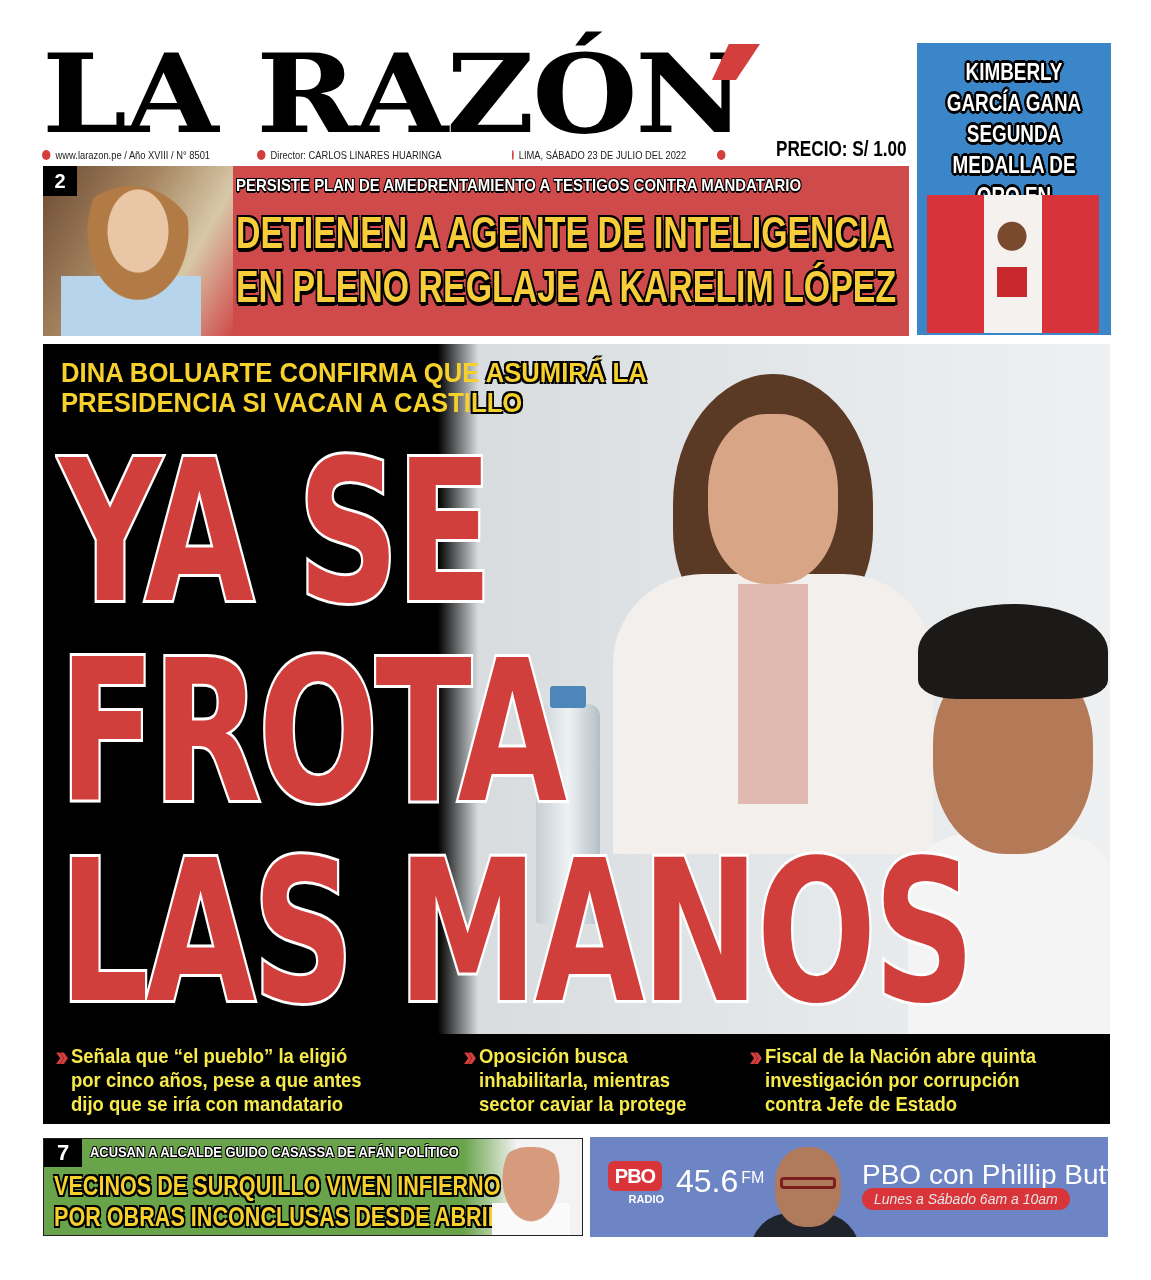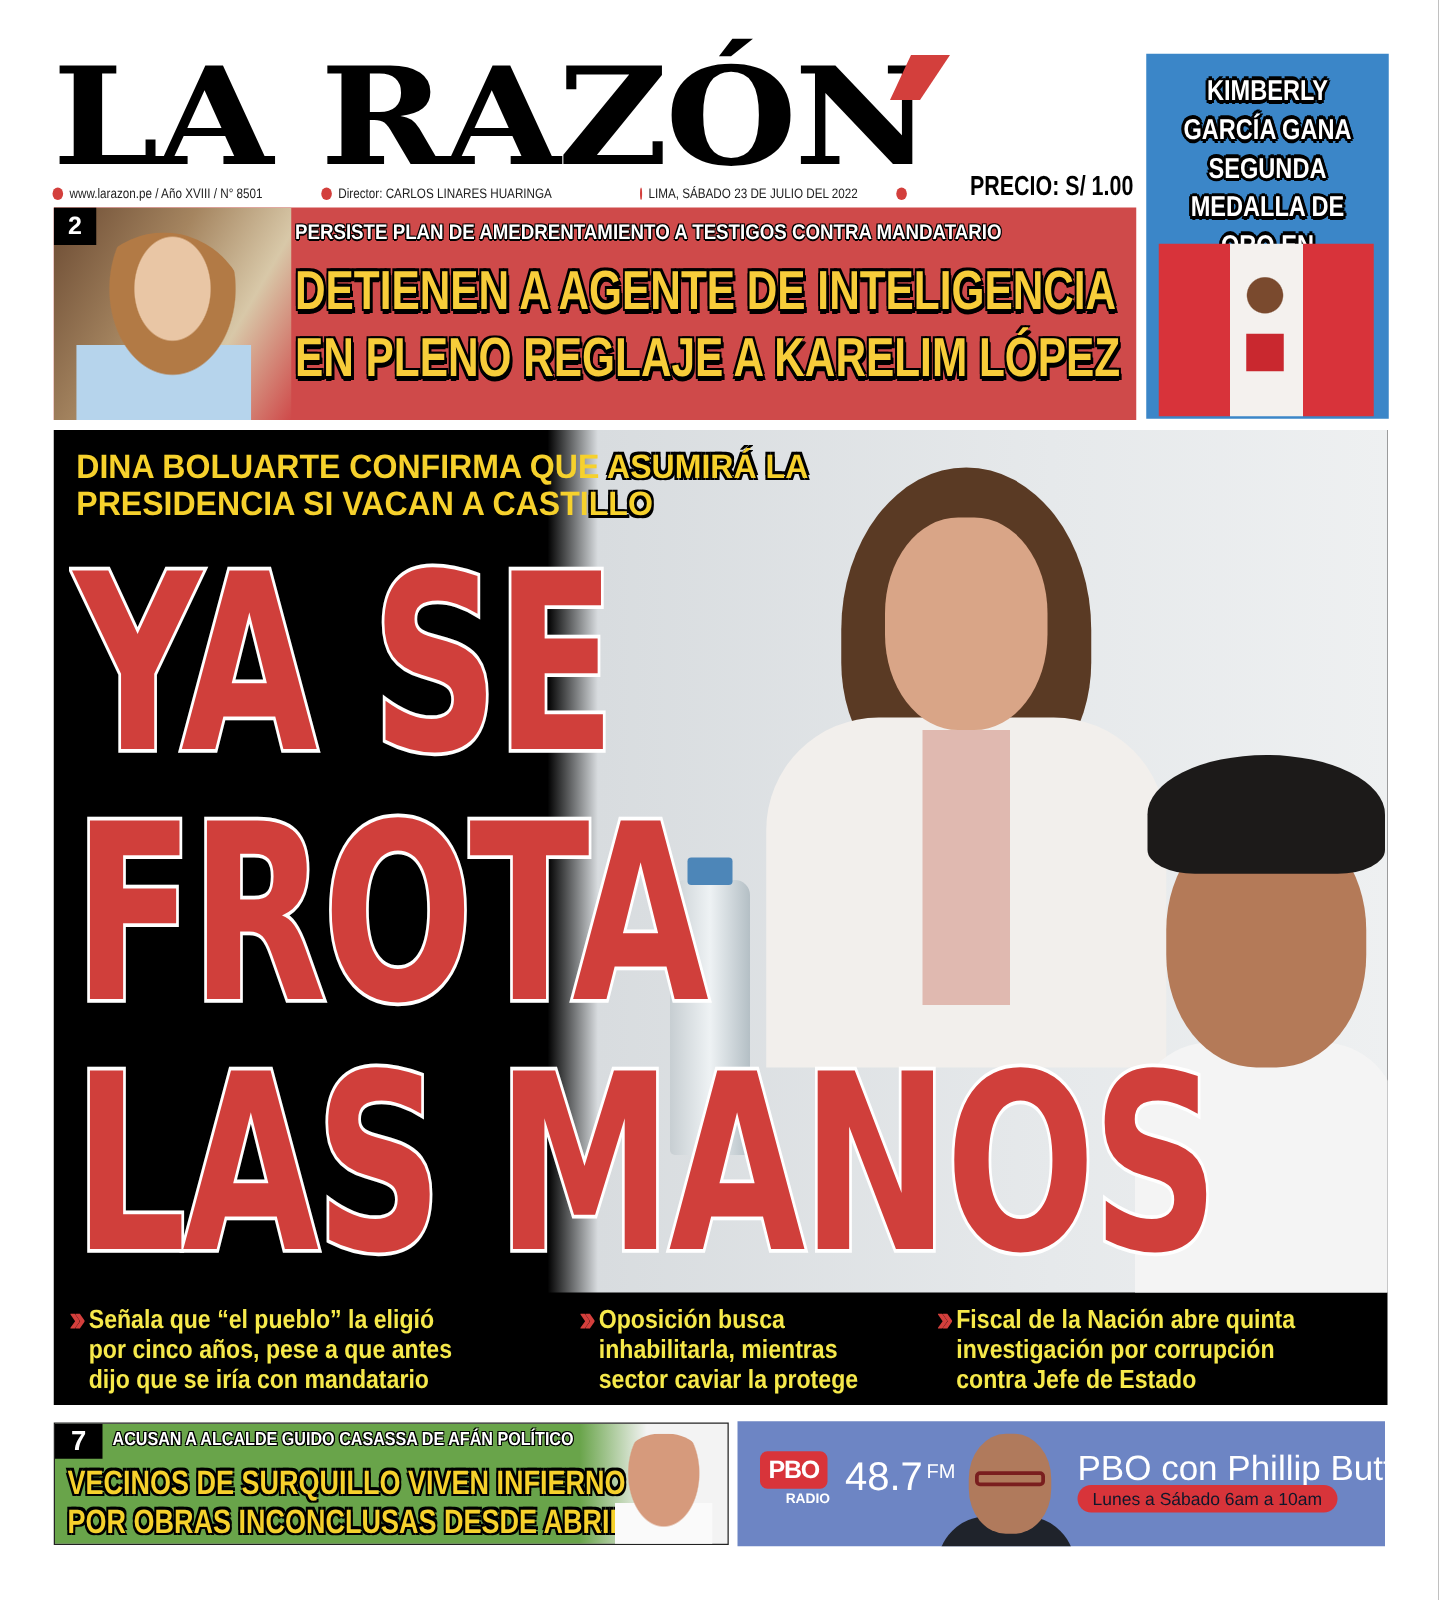--- a/index.html
+++ b/index.html
@@ -64,21 +64,21 @@
   .ad { left: 590px; top: 1137px; width: 518px; height: 100px; background: #6d85c4; overflow: hidden; }
   .pbo-logo { position: absolute; left: 18px; top: 24px; width: 54px; height: 30px; background: #d8343a; border-radius: 6px; color: #fff; font-weight: 900; font-size: 20px; display: flex; align-items: center; justify-content: center; letter-spacing: -1px; }
   .pbo-radio { position: absolute; left: 20px; top: 56px; width: 54px; text-align: right; color: #fff; font-weight: 900; font-size: 11px; }
   .freq { position: absolute; left: 86px; top: 26px; color: #fff; font-size: 32px; white-space: nowrap; }
   .freq-fm { font-size: 16px; vertical-align: top; margin-left: 3px; position: relative; top: 6px; }
   .host { position: absolute; left: 160px; top: 10px; width: 110px; height: 92px; }
   .host-head { position: absolute; left: 25px; top: 0; width: 66px; height: 80px; border-radius: 45%; background: #b07a5c; }
   .host-glasses { position: absolute; left: 30px; top: 30px; width: 56px; height: 12px; border: 3px solid #7a1e1e; border-radius: 4px; }
   .host-body { position: absolute; left: 0; top: 66px; width: 110px; height: 40px; background: #1f232b; border-radius: 40px 40px 0 0; }
   .show-title { position: absolute; left: 272px; top: 22px; color: #fff; font-size: 28px; white-space: nowrap; }
-  .show-time { position: absolute; left: 272px; top: 51px; background: #d8343a; color: #0f172a; font-size: 14px; padding: 3px 12px; border-radius: 12px; white-space: nowrap; }
+  .show-time { position: absolute; left: 272px; top: 51px; background: #d8343a; color: #e5e5e5; font-size: 14px; padding: 3px 12px; border-radius: 12px; white-space: nowrap; font-style: italic; }
 </style>
 </head>
 <body>
 
 <div class="abs masthead">LA RAZÓN</div>
 <div class="abs accent-mark"></div>
 
 <div class="abs infobar">
   <div class="info-item" style="width:215px;">
     <span class="dot"></span>
@@ -180,21 +180,21 @@
   <div class="story7-head">
     <div>VECINOS DE SURQUILLO VIVEN INFIERNO</div>
     <div>POR OBRAS INCONCLUSAS DESDE ABRIL</div>
   </div>
   <div class="mayor"></div>
 </div>
 
 <div class="abs ad">
   <div class="pbo-logo">PBO</div>
   <div class="pbo-radio">RADIO</div>
-  <div class="freq"><span>48.7</span><span class="freq-fm">FM</span></div>
+  <div class="freq"><span>45.6</span><span class="freq-fm">FM</span></div>
   <div class="host">
     <div class="host-body"></div>
     <div class="host-head"></div>
     <div class="host-glasses"></div>
   </div>
   <div class="show-title">PBO con Phillip Butters</div>
   <div class="show-time">Lunes a Sábado 6am a 10am</div>
 </div>
 
 </body></html>

